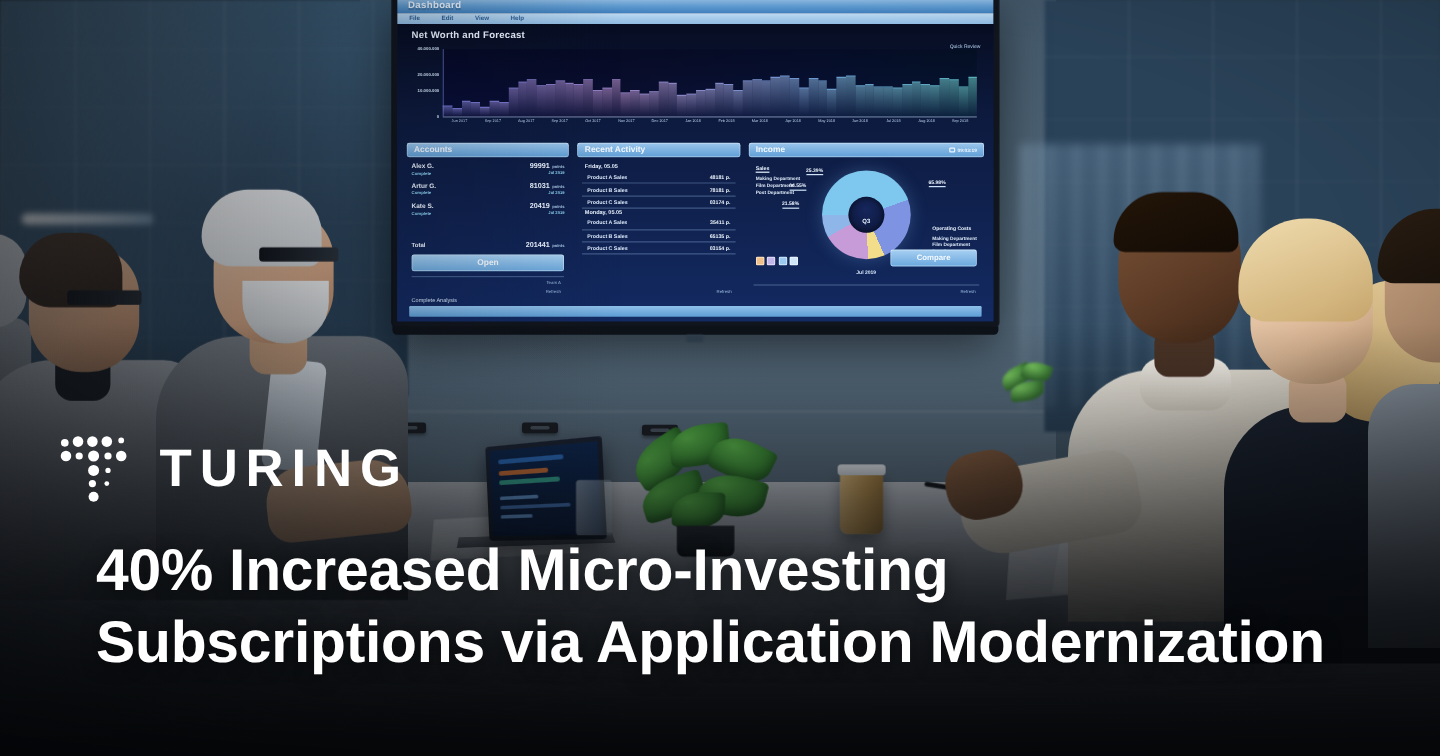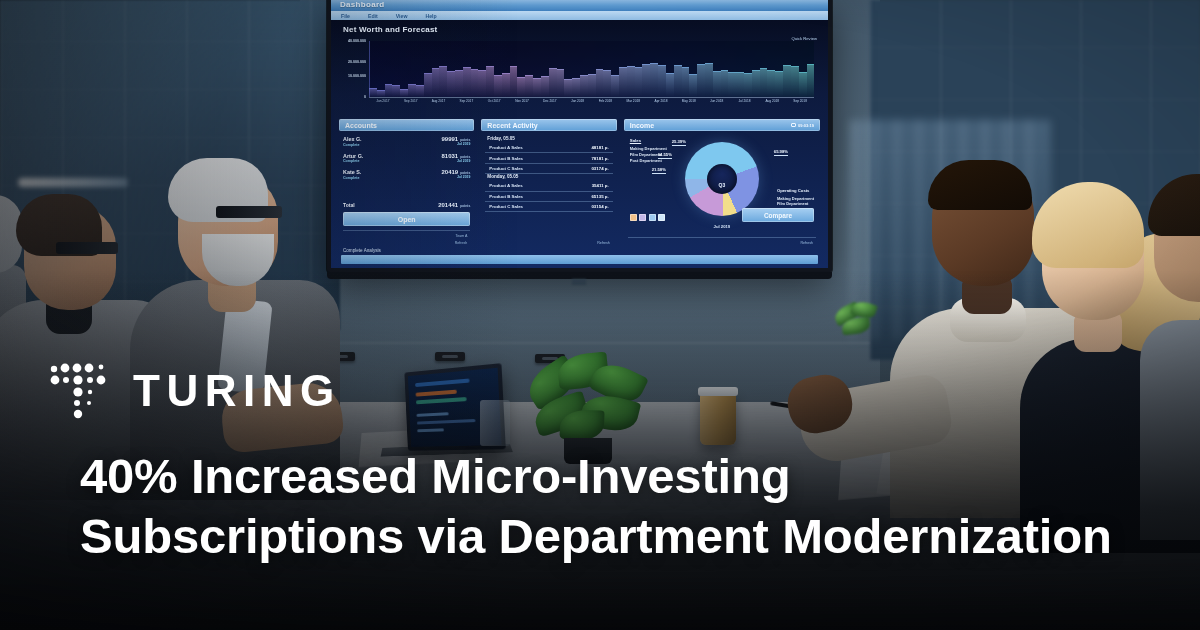--- a/index.html
+++ b/index.html
@@ -749,17 +749,17 @@
           <circle cx="28" cy="41" r="3.0"></circle>
           <circle cx="29" cy="52" r="4.2"></circle>
           <circle cx="40" cy="41" r="2.0"></circle>
         </g>
       </svg>
       <span class="logo-word">TURING</span>
     </div>
 
     <div class="headline">
       <span class="l1">40% Increased Micro-Investing</span>
-      <span class="l2">Subscriptions via Department Modernization</span>
+      <span class="l2">Subscriptions via Application Modernization</span>
     </div>
 
   </div>
 </div>
 
 </body></html>

